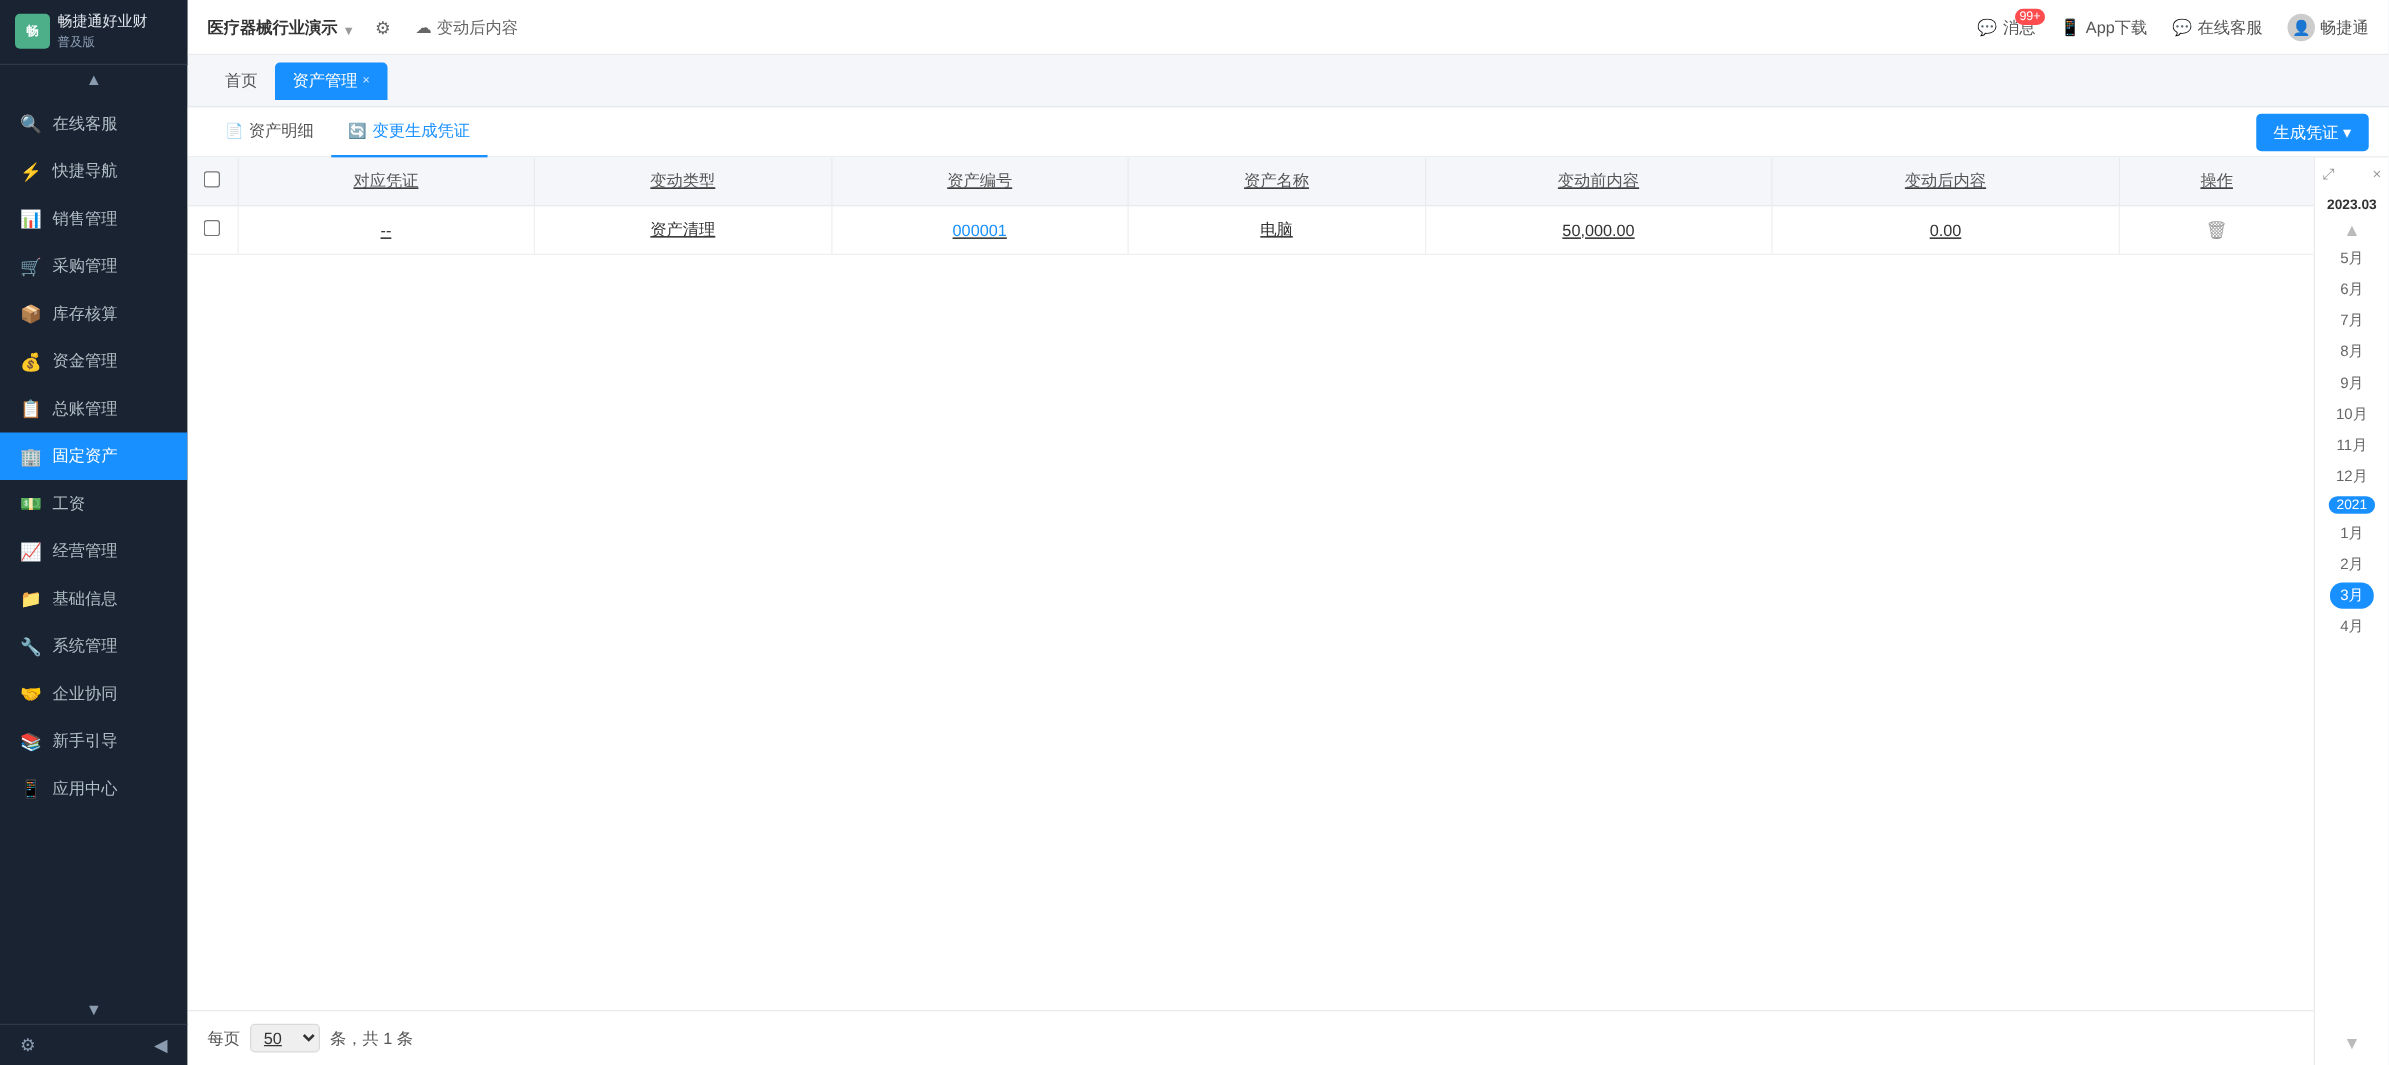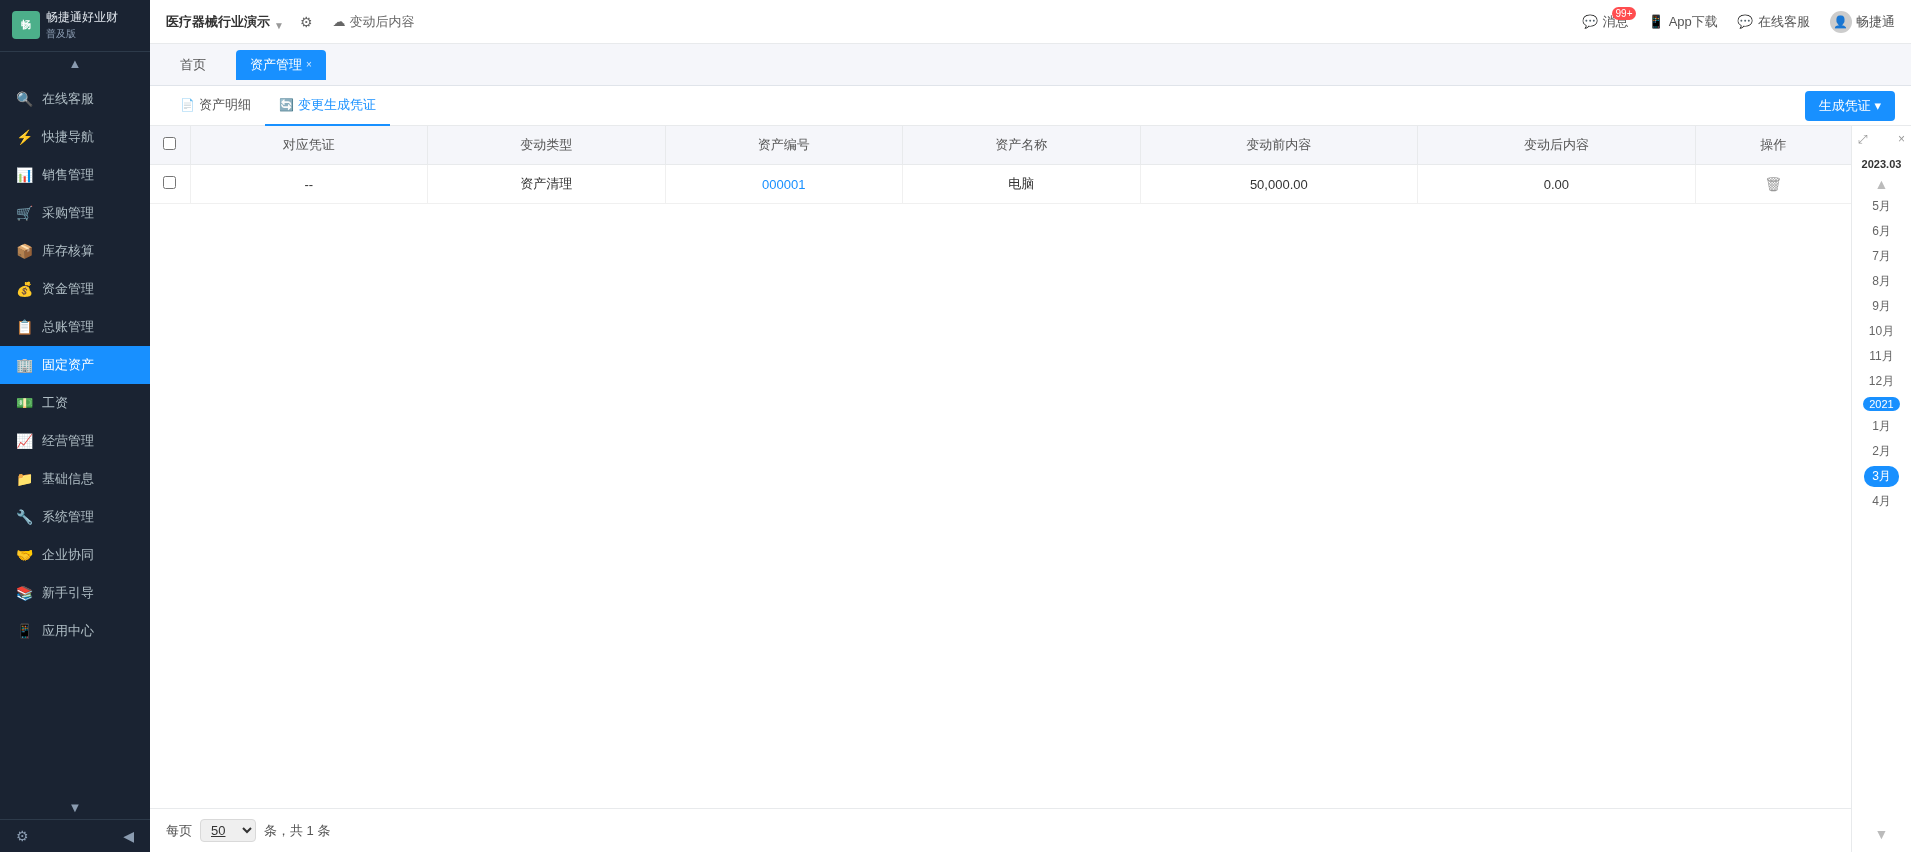--- a/index.html
+++ b/index.html
@@ -153,21 +153,21 @@
     }
 
     
     .tab-bar {
       height: 42px;
       background: #f5f6fa;
       border-bottom: 1px solid #e0e4ea;
       display: flex;
       align-items: center;
       padding: 0 16px;
-      gap: 16px;
+      gap: 0;
       flex-shrink: 0;
     }
     .tab-item {
       padding: 6px 14px;
       border-radius: 4px 4px 0 0;
       cursor: pointer;
       font-size: 13px;
       color: #555;
       display: flex;
       align-items: center;
@@ -233,20 +233,21 @@
 
     
     .table-container {
       flex: 1;
       overflow: auto;
     }
     table {
       width: 100%;
       border-collapse: collapse;
       font-size: 13px;
+      text-decoration: underline;
     }
     thead tr {
       background: #f5f6fa;
       border-bottom: 1px solid #e8eaec;
     }
     thead th {
       padding: 10px 12px;
       text-align: center;
       color: #555;
       font-weight: 500;

